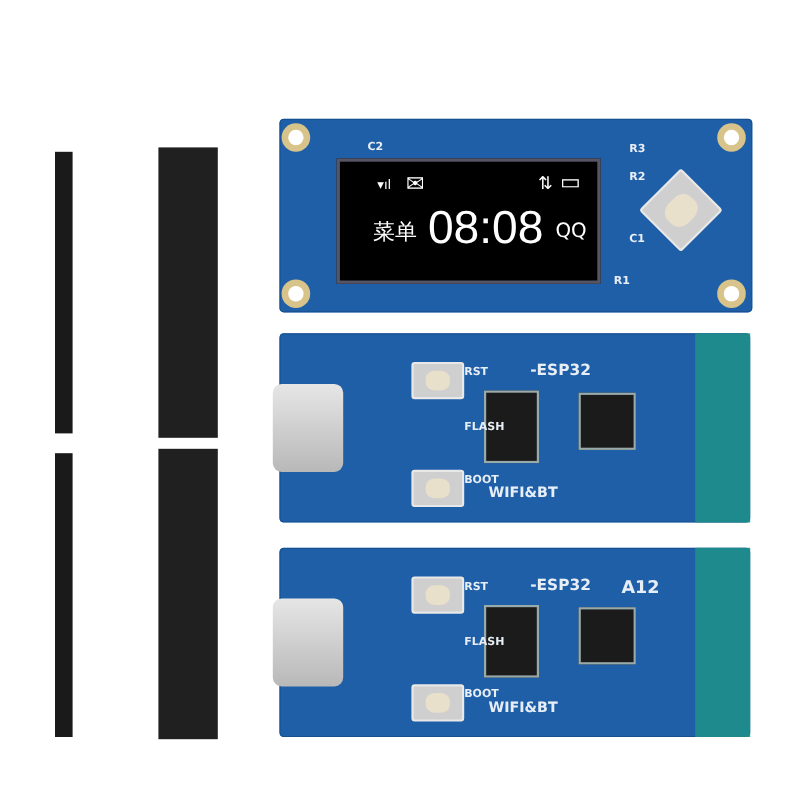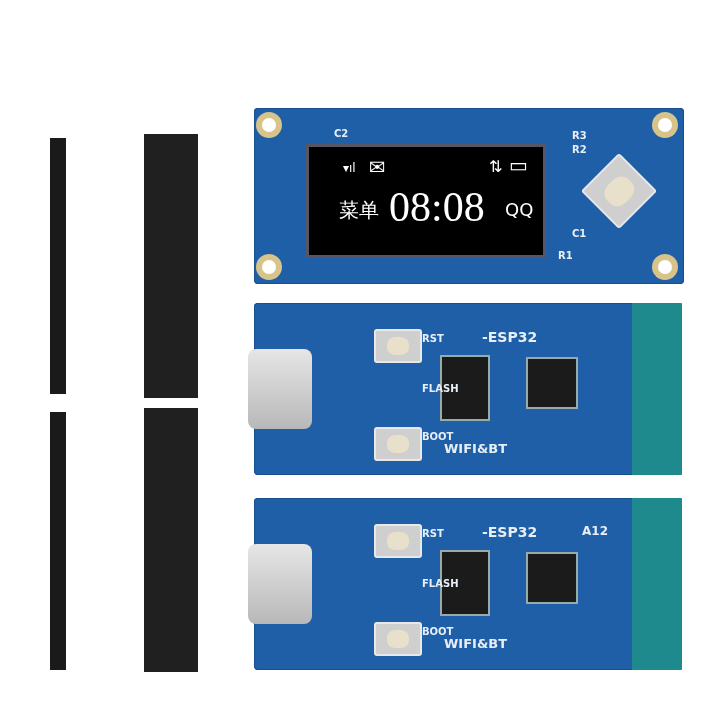--- a/index.html
+++ b/index.html
@@ -34,30 +34,30 @@
   <div class="hdr-black" style="left:22px;top:0;width:54px;height:264px;background:#202020;"></div>
 </div>
 
 <div class="pcb" style="left:254px;top:108px;width:430px;height:176px;">
   <div class="hole" style="left:2px;top:4px;"></div>
   <div class="hole" style="left:398px;top:4px;"></div>
   <div class="hole" style="left:2px;top:146px;"></div>
   <div class="hole" style="left:398px;top:146px;"></div>
   <div class="silk" style="left:80px;top:20px;font-size:10px;">C2</div>
   <div class="silk" style="left:318px;top:22px;font-size:10px;">R3</div>
-  <div class="silk" style="left:318px;top:36px;font-size:10px;">R2</div>
-  <div class="silk" style="left:318px;top:120px;font-size:10px;">C1</div>
+  <div class="silk" style="left:318px;top:48px;font-size:10px;">R2</div>
+  <div class="silk" style="left:318px;top:104px;font-size:10px;">C1</div>
   <div class="silk" style="left:304px;top:142px;font-size:10px;">R1</div>
   <div class="oled" style="left:52px;top:36px;width:234px;height:108px;">
     <div class="oled-text" style="left:34px;top:14px;font-size:12px;">▾ıl</div>
     <div class="oled-text" style="left:60px;top:8px;font-size:20px;">✉</div>
     <div class="oled-text" style="left:180px;top:10px;font-size:16px;">⇅</div>
     <div class="oled-text" style="left:200px;top:6px;font-size:20px;">▭</div>
     <div class="oled-text" style="left:30px;top:50px;font-size:20px;text-align:center;">菜单</div>
-    <div class="oled-text" style="left:80px;top:36px;font-size:42px;font-family:Liberation Serif, serif;">08:08</div>
+    <div class="oled-text" style="left:80px;top:36px;font-size:42px;font-family:Liberation Sans, sans-serif;">08:08</div>
     <div class="oled-text" style="left:196px;top:52px;font-size:18px;text-align:center;">QQ</div>
   </div>
   <div class="btn" style="left:338px;top:56px;width:50px;height:50px;transform:rotate(45deg);"></div>
 </div>
 
 <div class="pcb" style="left:254px;top:303px;width:428px;height:172px;">
   <div class="antenna" style="left:378px;top:0;width:50px;height:172px;"></div>
   <div class="usb" style="left:-6px;top:46px;width:64px;height:80px;"></div>
   <div class="btn" style="left:120px;top:26px;width:44px;height:30px;"></div>
   <div class="btn" style="left:120px;top:124px;width:44px;height:30px;"></div>
@@ -71,18 +71,18 @@
 </div>
 
 <div class="pcb" style="left:254px;top:498px;width:428px;height:172px;">
   <div class="antenna" style="left:378px;top:0;width:50px;height:172px;"></div>
   <div class="usb" style="left:-6px;top:46px;width:64px;height:80px;"></div>
   <div class="btn" style="left:120px;top:26px;width:44px;height:30px;"></div>
   <div class="btn" style="left:120px;top:124px;width:44px;height:30px;"></div>
   <div class="chip" style="left:186px;top:52px;width:46px;height:62px;"></div>
   <div class="chip" style="left:272px;top:54px;width:48px;height:48px;"></div>
   <div class="silk" style="left:228px;top:26px;font-size:14px;">-ESP32</div>
-  <div class="silk" style="left:328px;top:26px;font-size:12px;">A12</div>
+  <div class="silk" style="left:311px;top:26px;font-size:16px;">A12</div>
   <div class="silk" style="left:168px;top:30px;font-size:10px;">RST</div>
   <div class="silk" style="left:168px;top:80px;font-size:10px;">FLASH</div>
   <div class="silk" style="left:168px;top:128px;font-size:10px;">BOOT</div>
   <div class="silk" style="left:190px;top:138px;font-size:13px;">WIFI&amp;BT</div>
 </div>
 
 </body></html>

